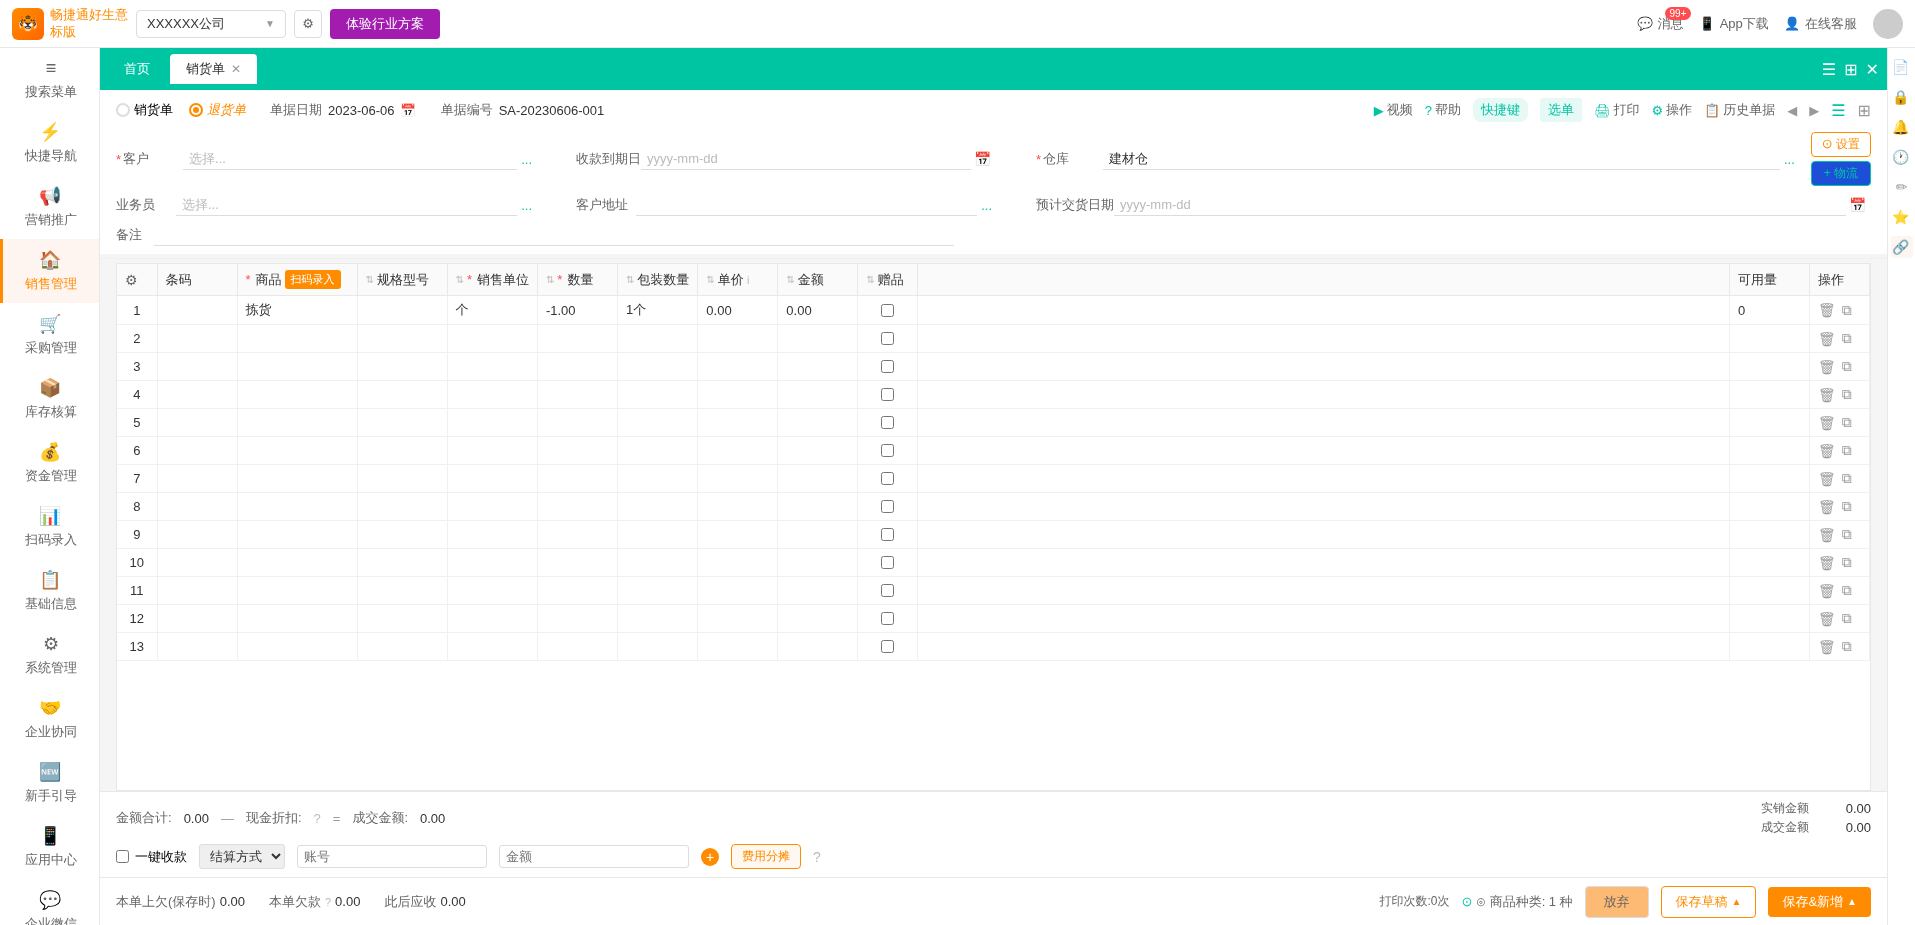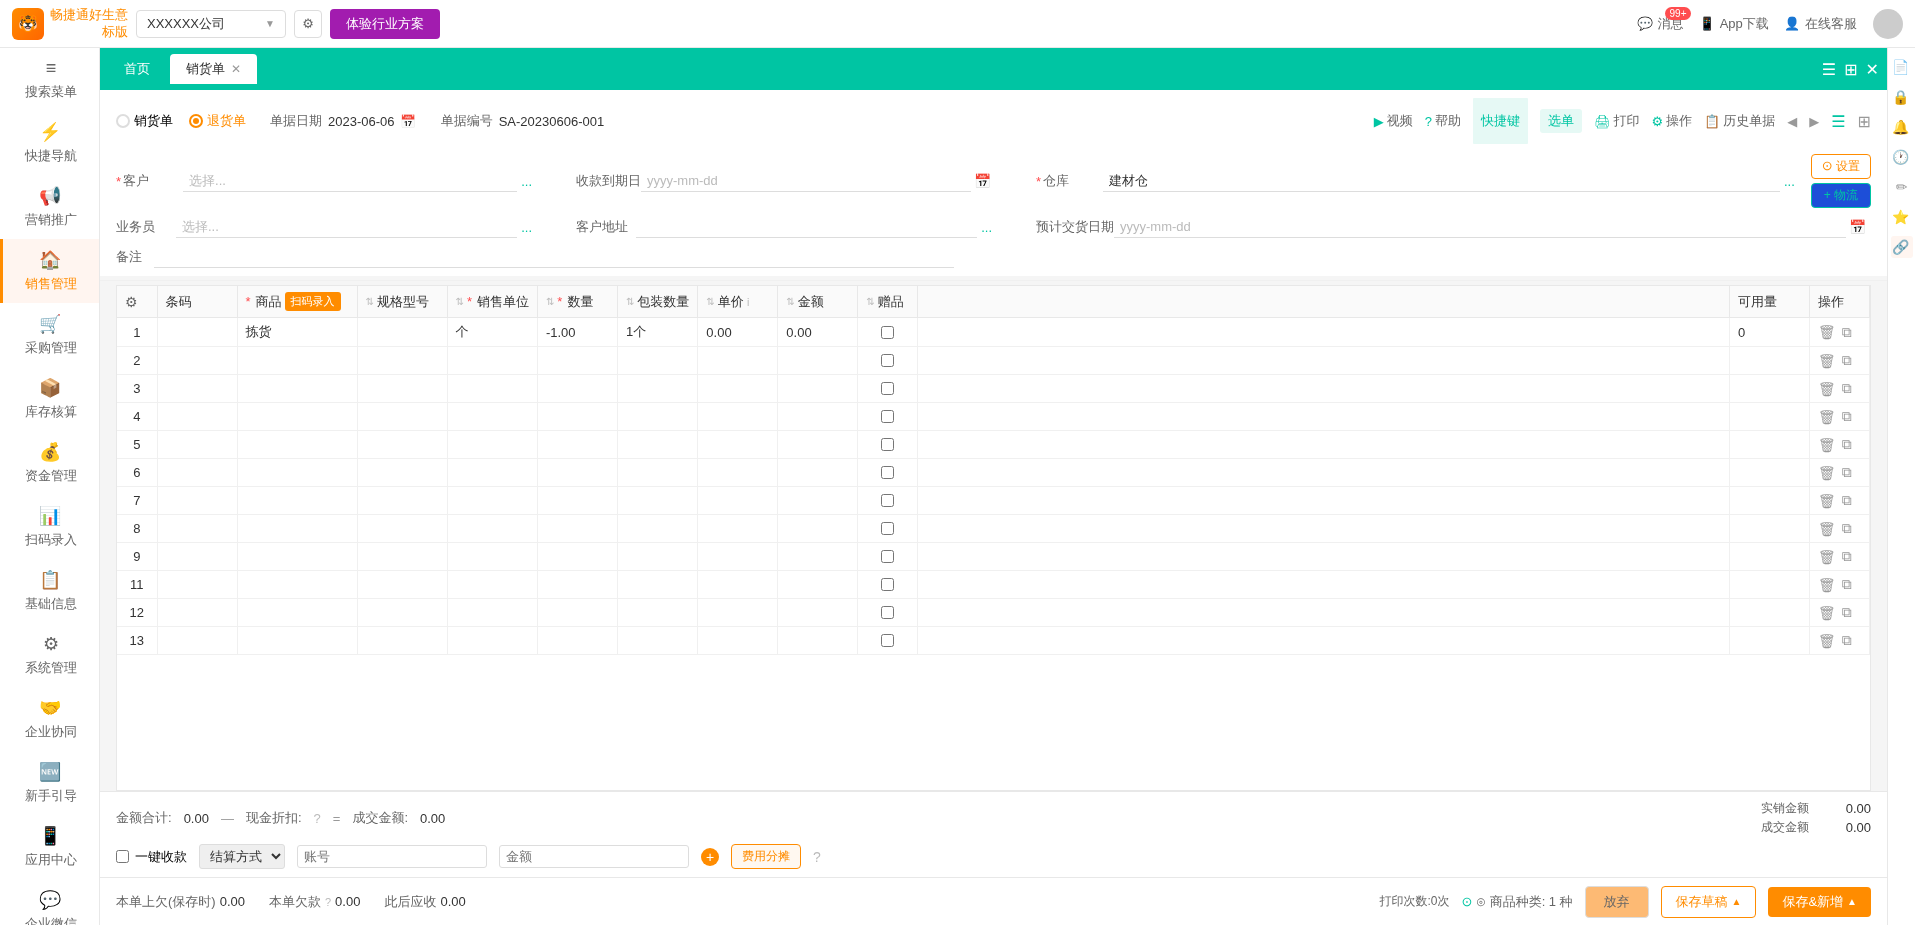--- a/index.html
+++ b/index.html
@@ -2,21 +2,21 @@
 <html><head>
   <meta charset="utf-8">
   <style>
     * { box-sizing: border-box; margin: 0; padding: 0; font-family: 'Microsoft YaHei', Arial, sans-serif; font-size: 13px; }
     body { background: #f5f5f5; width: 1915px; height: 925px; overflow: hidden; display: flex; flex-direction: column; }
 
     
     .top-bar { height: 48px; background: #fff; display: flex; align-items: center; padding: 0 12px; border-bottom: 1px solid #e8e8e8; gap: 8px; flex-shrink: 0; }
     .brand-area { display: flex; align-items: center; gap: 6px; }
     .brand-logo { width: 32px; height: 32px; background: linear-gradient(135deg, #ff8c00, #ff6600); border-radius: 6px; display: flex; align-items: center; justify-content: center; color: #fff; font-size: 16px; }
-    .brand-text { font-size: 11px; color: #ff8c00; line-height: 1.3; text-align: right; }
+    .brand-text { font-size: 11px; color: #ff8c00; line-height: 1.3; }
     .company-selector { display: flex; align-items: center; gap: 4px; border: 1px solid #ddd; border-radius: 4px; padding: 4px 10px; cursor: pointer; min-width: 150px; }
     .company-name { color: #333; flex: 1; }
     .company-arrow { color: #999; font-size: 10px; }
     .gear-btn { width: 28px; height: 28px; border: 1px solid #ddd; border-radius: 4px; display: flex; align-items: center; justify-content: center; cursor: pointer; color: #666; }
     .experience-btn { background: #a21caf; color: #fff; border: none; border-radius: 4px; padding: 6px 16px; cursor: pointer; font-size: 13px; }
     .top-right { margin-left: auto; display: flex; align-items: center; gap: 16px; }
     .top-right-item { display: flex; align-items: center; gap: 4px; cursor: pointer; color: #666; font-size: 12px; position: relative; }
     .badge { background: #ff4d4f; color: #fff; border-radius: 10px; padding: 1px 5px; font-size: 10px; position: absolute; top: -8px; right: -8px; }
     .avatar { width: 30px; height: 30px; background: #ccc; border-radius: 50%; }
 
@@ -255,42 +255,42 @@
 
     <div class="form-section">
       <div class="form-header">
         <div class="radio-group">
           <div class="radio-item">
             <div class="radio-dot"></div>
             <span>销货单</span>
           </div>
           <div class="radio-item">
             <div class="radio-dot checked"></div>
-            <span style="color:#ff8c00;">退货单</span>
+            <span style="color:#ff8c00;font-style:italic;">退货单</span>
           </div>
         </div>
         <div class="form-date">
           <span class="form-date-label">单据日期</span>
           <span class="form-date-val">2023-06-06</span>
           <span style="color:#00c5a3; cursor:pointer;">📅</span>
         </div>
         <div class="form-id">
           <span class="form-id-label">单据编号</span>
           <span style="color:#333;">SA-20230606-001</span>
         </div>
         <div class="form-actions-right">
           <div class="action-btn">
             <span style="color:#00c5a3;">▶</span>
             <span>视频</span>
           </div>
           <div class="action-btn">
             <span style="color:#00c5a3;">?</span>
             <span>帮助</span>
           </div>
-          <div class="action-btn" style="background:#e6f9f5; padding:14px 8px; border-radius:1px; color:#00c5a3;">
+          <div class="action-btn" style="background:#e6f9f5; padding:3px 8px; border-radius:8px; color:#00c5a3;">
             <span>快捷键</span>
           </div>
           <div class="action-btn" style="background:#e6f9f5; padding:3px 8px; border-radius:3px; color:#00c5a3;">
             <span>选单</span>
           </div>
           <div class="action-btn">
             <span style="color:#00c5a3;">🖨</span>
             <span>打印</span>
           </div>
           <div class="action-btn">
@@ -623,20 +623,44 @@
               <td></td>
             <td>
                 <div class="ops-icons">
                   <span class="op-icon">🗑</span>
                   <span class="op-icon">⧉</span>
                 </div>
               </td>
           </tr>
           <tr>
             <td class="col-seq">9</td>
+            <td></td>
+              <td></td>
+              <td></td>
+              <td></td>
+              <td></td>
+              <td></td>
+              <td></td>
+              <td></td>
+            <td>
+                <div class="checkbox-cell">
+                  <input type="checkbox" style="">
+                </div>
+              </td>
+            <td></td>
+              <td></td>
+            <td>
+                <div class="ops-icons">
+                  <span class="op-icon">🗑</span>
+                  <span class="op-icon">⧉</span>
+                </div>
+              </td>
+          </tr>
+          <tr>
+            <td class="col-seq">10</td>
             <td></td>
               <td></td>
               <td></td>
               <td></td>
               <td></td>
               <td></td>
               <td></td>
               <td></td>
             <td>
                 <div class="checkbox-cell">

